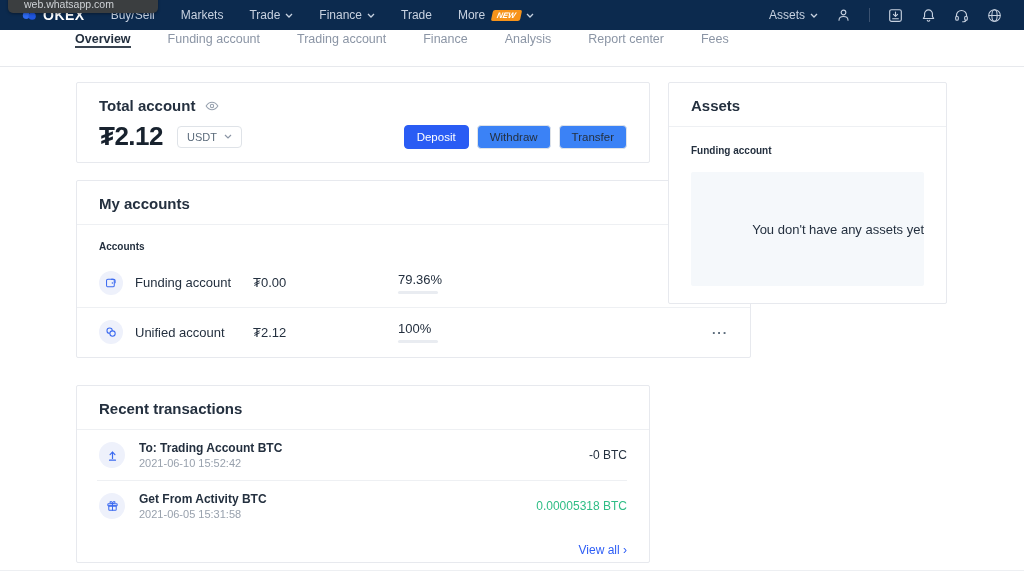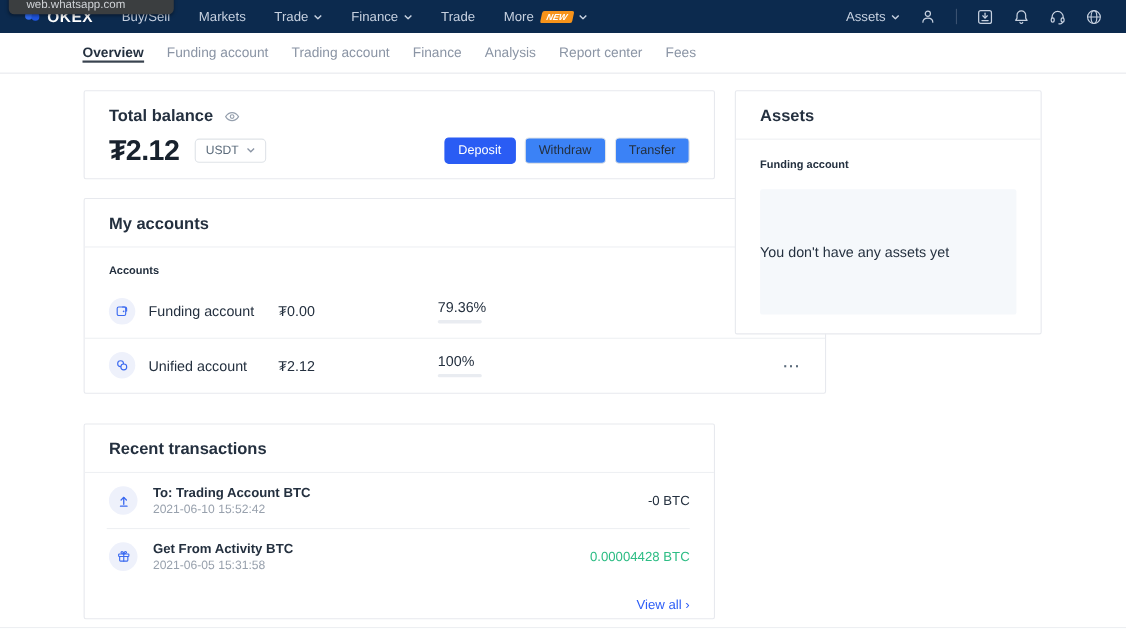--- a/index.html
+++ b/index.html
@@ -31,21 +31,21 @@
   .browser-tooltip {
     position:absolute; left:8px; top:-8px; height:21px; line-height:24px;
     background:#3b3e40; color:#cfd2d6; font-size:10.5px; padding:0 14px 0 16px;
     border-radius:5px; z-index:50; box-shadow:0 1px 3px rgba(0,0,0,.35);
     min-width:150px;
   }
   
   .tabbar {
     position:absolute; left:0; top:30px; width:1024px; height:37px;
     background:#fff; border-bottom:1px solid #e7e9ed;
-    display:flex; align-items:center; padding-left:75px; gap:21px;
+    display:flex; align-items:flex-start; padding-left:75px; gap:37px;
   }
   .tab {
     display:flex; align-items:center; font-size:12.5px; color:#8b95a5;
     cursor:pointer; border-bottom:2px solid transparent; padding-top:2px;
   }
   .tab.active { color:#24303f; font-weight:bold; border-bottom-color:#39434f; }
   
   .card { position:absolute; background:#fff; border:1px solid #e7e9ee; border-radius:2px; }
   .card-balance { left:76px; top:82px; width:574px; height:81px; padding:14px 22px 0 22px; }
   .card-accounts { left:76px; top:180px; width:675px; height:178px; }
@@ -96,21 +96,21 @@
   .tx-text { margin-left:14px; display:flex; flex-direction:column; gap:2px; }
   .tx-title { font-size:12px; font-weight:bold; color:#24303f; }
   .tx-time { font-size:11px; color:#98a1ad; }
   .tx-amount { margin-left:auto; font-size:12px; color:#24303f; }
   .tx-amount.green { color:#2ebd85; }
   .view-all { text-align:right; padding:13px 22px; font-size:12px; color:#2e5ef6; cursor:pointer; }
   
   .assets-label { margin:18px 22px 0 22px; }
   .empty-box {
     margin:16px 22px 0 22px; height:114px; background:#f5f8fb; border-radius:2px;
-    display:flex; flex-direction:column; align-items:flex-start; justify-content:center; gap:2px;
+    display:flex; flex-direction:column; align-items:flex-end; justify-content:center; gap:2px;
     font-size:13px; color:#24303f; text-align:center;
   }
   .empty-link { color:#2e5ef6; cursor:pointer; }
   .footer-line { position:absolute; left:0; top:570px; width:1024px; height:1px; background:#edeff2; }
 </style>
 </head>
 <body>
 
 <div class="topnav">
   <div class="logo">
@@ -213,21 +213,21 @@
   <span class="tab">Funding account</span>
   <span class="tab">Trading account</span>
   <span class="tab">Finance</span>
   <span class="tab">Analysis</span>
   <span class="tab">Report center</span>
   <span class="tab">Fees</span>
 </div>
 
 <div class="card card-balance">
   <div class="balance-title-row">
-    <span class="card-title">Total balance</span>
+    <span class="card-title">Total account</span>
     <span class="eye">
       <svg width="14" height="14" viewBox="0 0 16 16" fill="none" stroke="currentColor" stroke-width="1.2">
         <path d="M1.3 8S4 3.8 8 3.8 14.7 8 14.7 8 12 12.2 8 12.2 1.3 8 1.3 8z"></path>
           <circle cx="8" cy="8" r="1.9"></circle>
       </svg>
     </span>
   </div>
   <div class="balance-row">
     <span class="balance-amount">₮2.12</span>
     <span class="currency-select">
@@ -313,21 +313,21 @@
         <rect x="3" y="7.4" width="8" height="4.6" rx=".8"></rect>
         <path d="M7 5v7" stroke-linecap="round"></path>
         <path d="M7 5C7 3.2 5.6 2.2 4.7 2.8 3.9 3.3 4.3 4.8 7 5z"></path>
         <path d="M7 5c0-1.8 1.4-2.8 2.3-2.2.8.5.4 2-2.3 2.2z"></path>
       </svg>
     </span>
     <span class="tx-text">
       <span class="tx-title">Get From Activity BTC</span>
       <span class="tx-time">2021-06-05 15:31:58</span>
     </span>
-    <span class="tx-amount green">0.00004428 BTC</span>
+    <span class="tx-amount green">0.00005318 BTC</span>
   </div>
 
   <div class="view-all">View all ›</div>
 </div>
 
 <div class="card card-assets">
   <div class="card-header">
     <span class="card-title">Assets</span>
   </div>
   <div class="section-label assets-label">Funding account</div>

